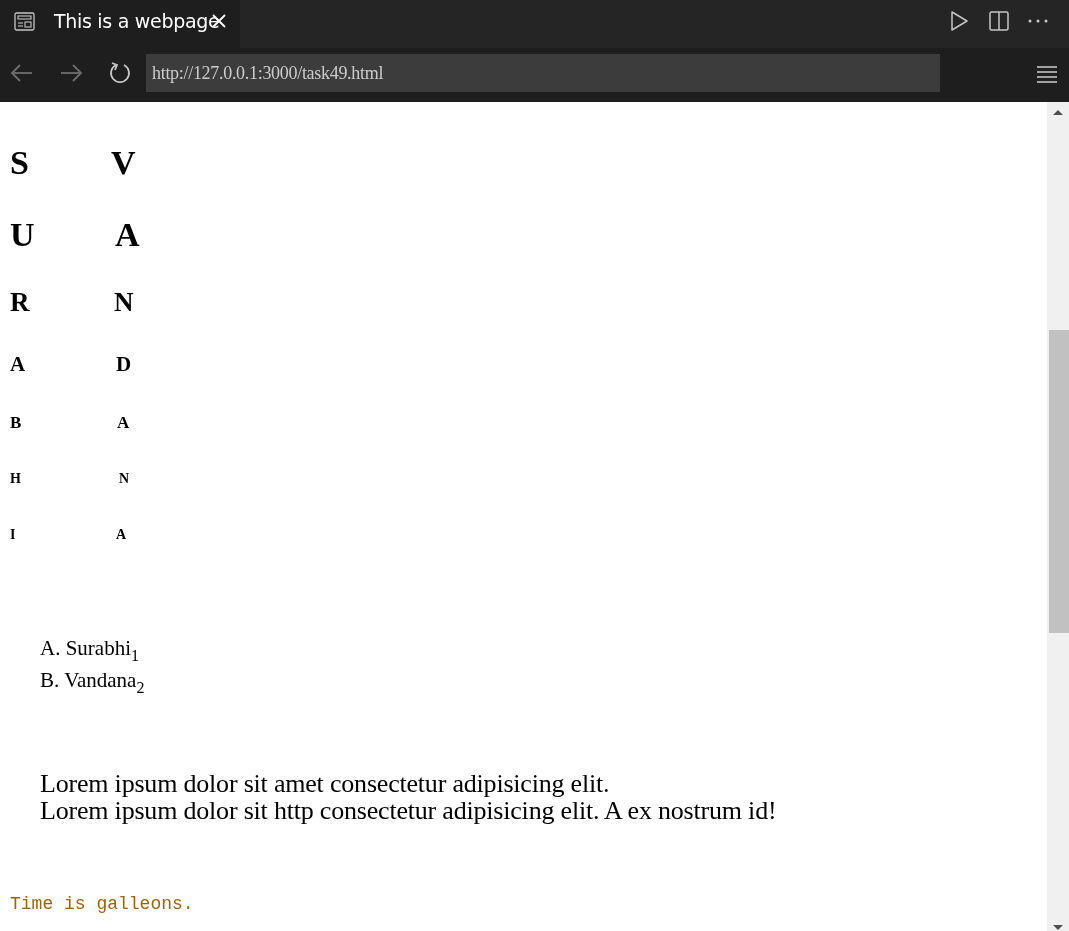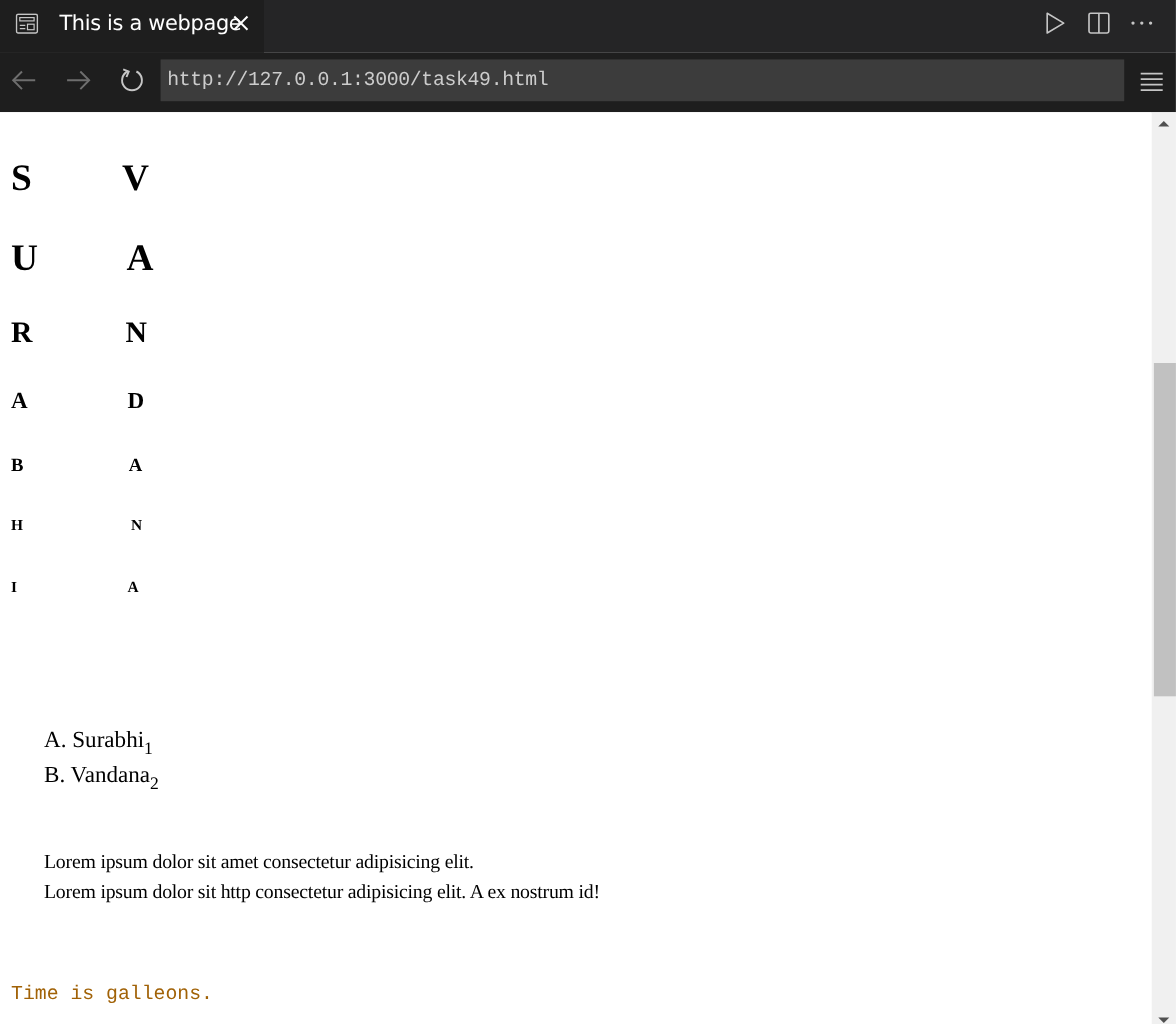--- a/index.html
+++ b/index.html
@@ -23,36 +23,36 @@
       text-align: center;
     }
     .tab-close { position: absolute; left: 210px; top: 12px; width: 18px; height: 18px; cursor: pointer; }
     .tb-right-icon { position: absolute; top: 10px; width: 22px; height: 22px; cursor: pointer; }
     .toolbar {
       position: absolute; left: 0; top: 48px; width: 1069px; height: 54px;
       background: #1e1e1e;
     }
     .nav-btn { position: absolute; top: 12px; width: 26px; height: 26px; cursor: pointer; }
     .url-box {
-      position: absolute; left: 146px; top: 6px; width: 876px; height: 38px;
+      position: absolute; left: 146px; top: 6px; width: 794px; height: 38px;
       background: #3c3c3c; box-sizing: border-box; padding-left: 6px;
-      font-family: Liberation Mono, monospace; font-size: 18px; color: #cccccc;
+      font-family: Liberation Serif, serif; font-size: 18px; color: #cccccc;
       line-height: 38px; letter-spacing: -0.3px;
     }
     .menu-btn { position: absolute; left: 1036px; top: 15px; width: 22px; height: 22px; cursor: pointer; }
     .page {
       position: absolute; left: 0; top: 102px; width: 1047px; height: 829px;
       background: #ffffff; overflow: hidden;
     }
     .heading-row { position: absolute; left: 10px; font-weight: bold; color: #000; }
     .heading-row .c1 { position: absolute; left: 0; }
     .heading-row .c2 { position: absolute; }
-    .list { position: absolute; left: 40px; top: 530px; font-size: 21px; color: #000; line-height: 32px; margin-top: 24px; }
+    .list { position: absolute; left: 40px; top: 530px; font-size: 21px; color: #000; line-height: 32px; }
     .list sub { font-size: 16px; vertical-align: -6px; line-height: 0; }
-    .para { position: absolute; left: 40px; top: 668px; font-size: 18px; color: #000; line-height: 27px; letter-spacing: -0.2px; }
+    .para { position: absolute; left: 40px; top: 668px; font-size: 26px; color: #000; line-height: 27px; letter-spacing: -0.2px; }
     .mono { position: absolute; left: 10px; top: 792px; font-family: "Liberation Mono", monospace; font-size: 18px; color: #a16207; }
     .scrollbar {
       position: absolute; left: 1047px; top: 102px; width: 22px; height: 829px;
       background: #f0f0f0;
     }
     .scroll-thumb { position: absolute; left: 2px; top: 228px; width: 20px; height: 303px; background: #c1c1c1; }
     .scroll-up { position: absolute; left: 6px; top: 8px; width: 0; height: 0;
       border-left: 5px solid transparent; border-right: 5px solid transparent; border-bottom: 5px solid #505050; }
     .scroll-down { position: absolute; left: 6px; top: 823px; width: 0; height: 0;
       border-left: 5px solid transparent; border-right: 5px solid transparent; border-top: 5px solid #505050; }

